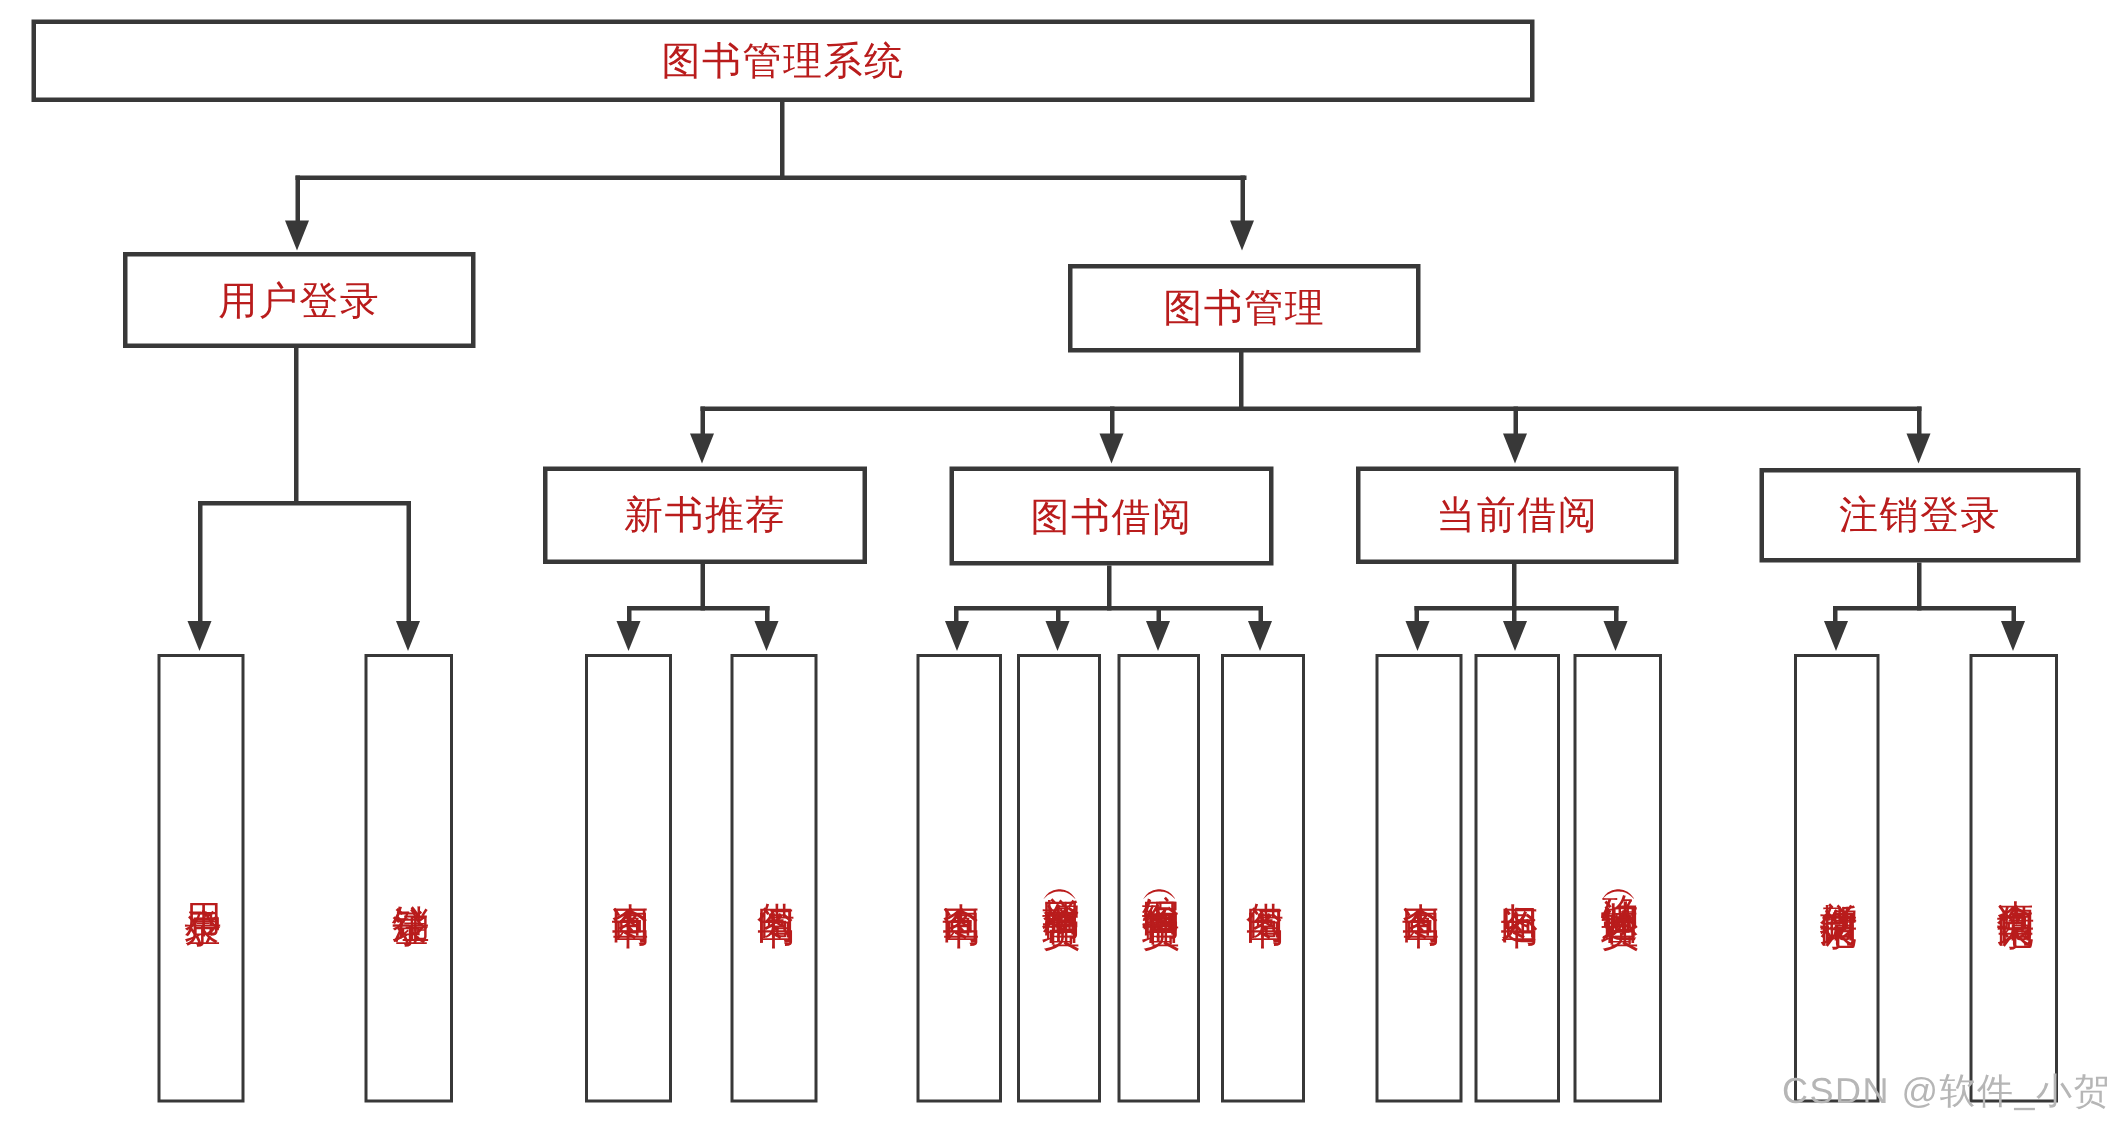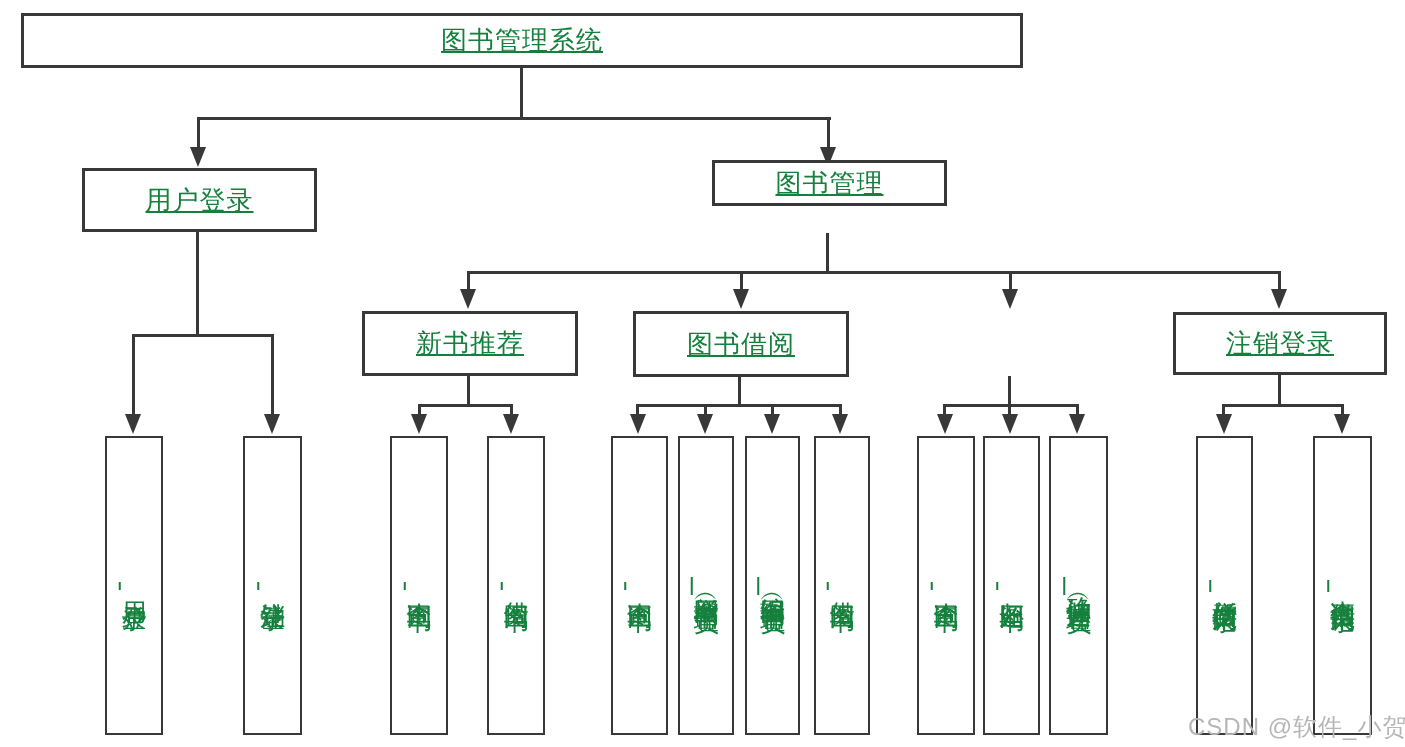--- a/index.html
+++ b/index.html
@@ -12,24 +12,23 @@
   }
   .node{
     position:absolute;
     box-sizing:border-box;
     border:3px solid #383838;
     background:#ffffff;
     display:flex;
     align-items:center;
     justify-content:center;
     font-size:26px;
-    color:#15803d;
+    color:#b91c1c;
     letter-spacing:1px;
     text-align:center;
-    text-decoration:underline;
   }
   .vnode{
     border-width:2.5px;
     writing-mode:vertical-rl;
     text-orientation:upright;
     font-size:25px;
     line-height:1.1;
     letter-spacing:2px;
   }
   .vline,.hline{position:absolute;background:#383838;}
@@ -61,21 +60,21 @@
   <div class="node" style="left:21px;top:13px;width:1002px;height:55px;">图书管理系统</div>
 
   <div class="vline" style="left:520px;top:68px;height:50px;"></div>
   <div class="hline" style="left:197px;top:117px;width:634px;"></div>
   <div class="vline" style="left:197px;top:117px;height:31px;"></div>
   <div class="ahead" style="left:190px;top:147px;"></div>
   <div class="vline" style="left:827px;top:117px;height:31px;"></div>
   <div class="ahead" style="left:820px;top:147px;"></div>
 
   <div class="node" style="left:82px;top:168px;width:235px;height:64px;">用户登录</div>
-  <div class="node" style="left:712px;top:160px;width:235px;height:46px;">图书管理</div>
+  <div class="node" style="left:712px;top:176px;width:235px;height:59px;">图书管理</div>
 
   <div class="vline" style="left:196px;top:232px;height:104px;"></div>
   <div class="hline" style="left:132px;top:334px;width:142px;"></div>
   <div class="vline" style="left:132px;top:334px;height:82px;"></div>
   <div class="ahead" style="left:125px;top:414px;"></div>
   <div class="vline" style="left:271px;top:334px;height:82px;"></div>
   <div class="ahead" style="left:264px;top:414px;"></div>
 
   <div class="vline" style="left:826px;top:233px;height:41px;"></div>
   <div class="hline" style="left:467px;top:271px;width:814px;"></div>
@@ -83,20 +82,21 @@
   <div class="ahead" style="left:460px;top:289px;"></div>
   <div class="vline" style="left:740px;top:271px;height:21px;"></div>
   <div class="ahead" style="left:733px;top:289px;"></div>
   <div class="vline" style="left:1009px;top:271px;height:21px;"></div>
   <div class="ahead" style="left:1002px;top:289px;"></div>
   <div class="vline" style="left:1278px;top:271px;height:21px;"></div>
   <div class="ahead" style="left:1271px;top:289px;"></div>
 
   <div class="node" style="left:362px;top:311px;width:216px;height:65px;">新书推荐</div>
   <div class="node" style="left:633px;top:311px;width:216px;height:66px;">图书借阅</div>
+  <div class="node" style="left:904px;top:311px;width:215px;height:65px;">当前借阅</div>
   <div class="node" style="left:1173px;top:312px;width:214px;height:63px;">注销登录</div>
 
   <div class="vline" style="left:467px;top:376px;height:31px;"></div>
   <div class="hline" style="left:418px;top:404px;width:95px;"></div>
   <div class="vline" style="left:418px;top:404px;height:13px;"></div>
   <div class="ahead" style="left:411px;top:414px;"></div>
   <div class="vline" style="left:510px;top:404px;height:13px;"></div>
   <div class="ahead" style="left:503px;top:414px;"></div>
 
   <div class="vline" style="left:738px;top:377px;height:30px;"></div>

